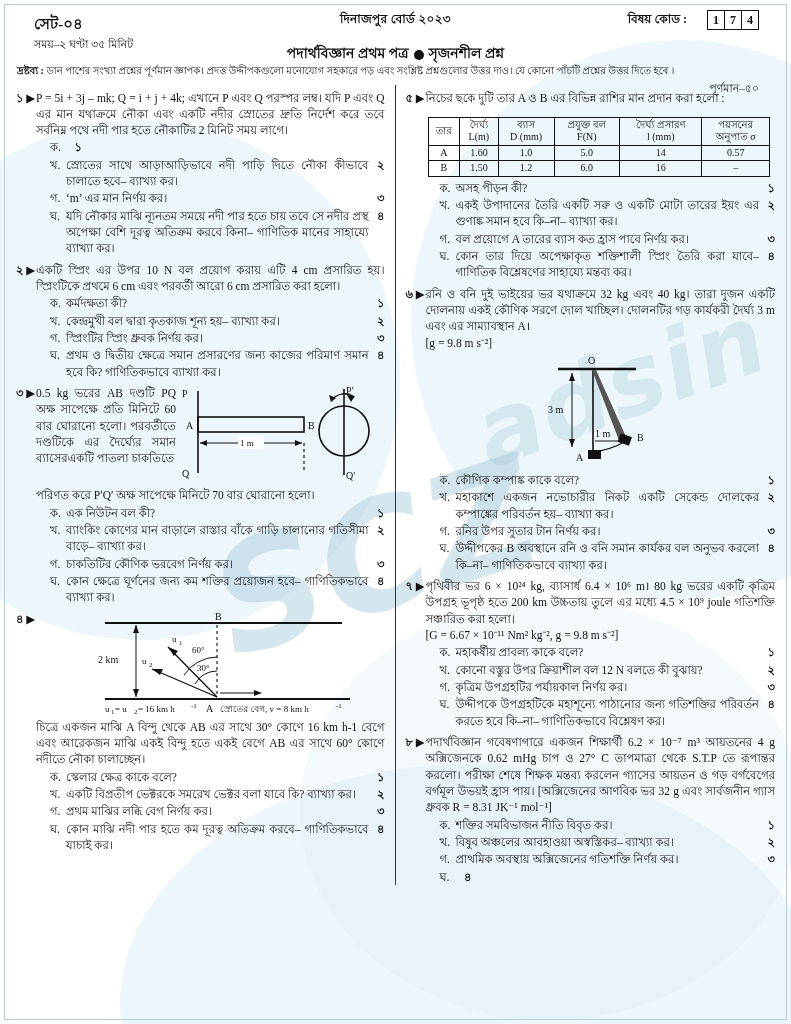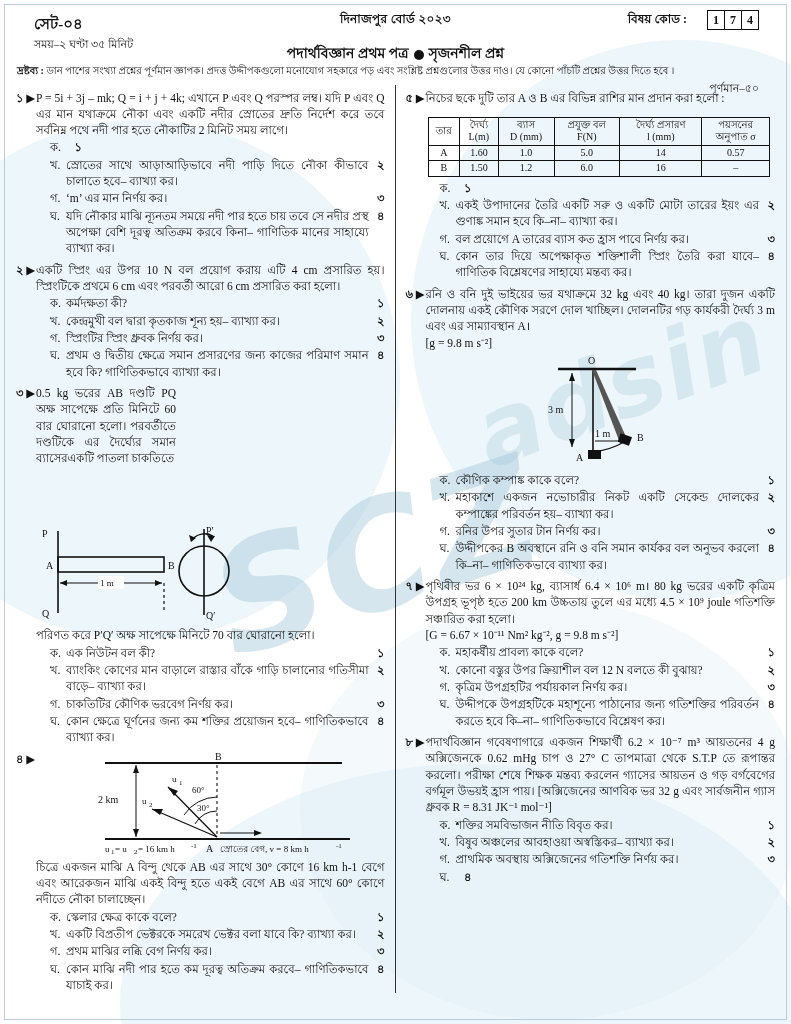--- a/index.html
+++ b/index.html
@@ -170,21 +170,21 @@
     text-align: center;
     padding: 1px 2px;
     line-height: 1.25;
     color: #111;
   }
   table.data th { font-weight: normal; }
   table.data td { font-family: "Liberation Serif", serif; }
 
   
   .fig { display: block; margin: 0 auto; }
-  .figrow { display: flex; align-items: flex-start; flex-direction: column; }
+  .figrow { display: flex; align-items: flex-start; }
   .figrow .txtpart { flex: 1 1 auto; text-align: justify; }
   .figrow .figpart { flex: 0 0 auto; }
   svg text { font-family: "Liberation Serif", serif; fill: #111; }
 </style>
 </head>
 <body>
 
 <div class="page">
 
   <div class="tint a"></div>
@@ -482,20 +482,21 @@
                   <td>1.2</td>
                   <td>6.0</td>
                   <td>16</td>
                   <td>–</td>
                 </tr>
               </tbody>
             </table>
             <div class="subs">
               <div class="sub">
                 <span class="lbl">ক.</span>
+                <span class="txt">অসহ পীড়ন কী?</span>
                 <span class="mk">১</span>
               </div>
               <div class="sub">
                 <span class="lbl">খ.</span>
                 <span class="txt">একই উপাদানের তৈরি একটি সরু ও একটি মোটা তারের ইয়ং এর গুণাঙ্ক সমান হবে কি–না– ব্যাখ্যা কর।</span>
                 <span class="mk">২</span>
               </div>
               <div class="sub">
                 <span class="lbl">গ.</span>
                 <span class="txt">বল প্রয়োগে A তারের ব্যাস কত হ্রাস পাবে নির্ণয় কর।</span>

